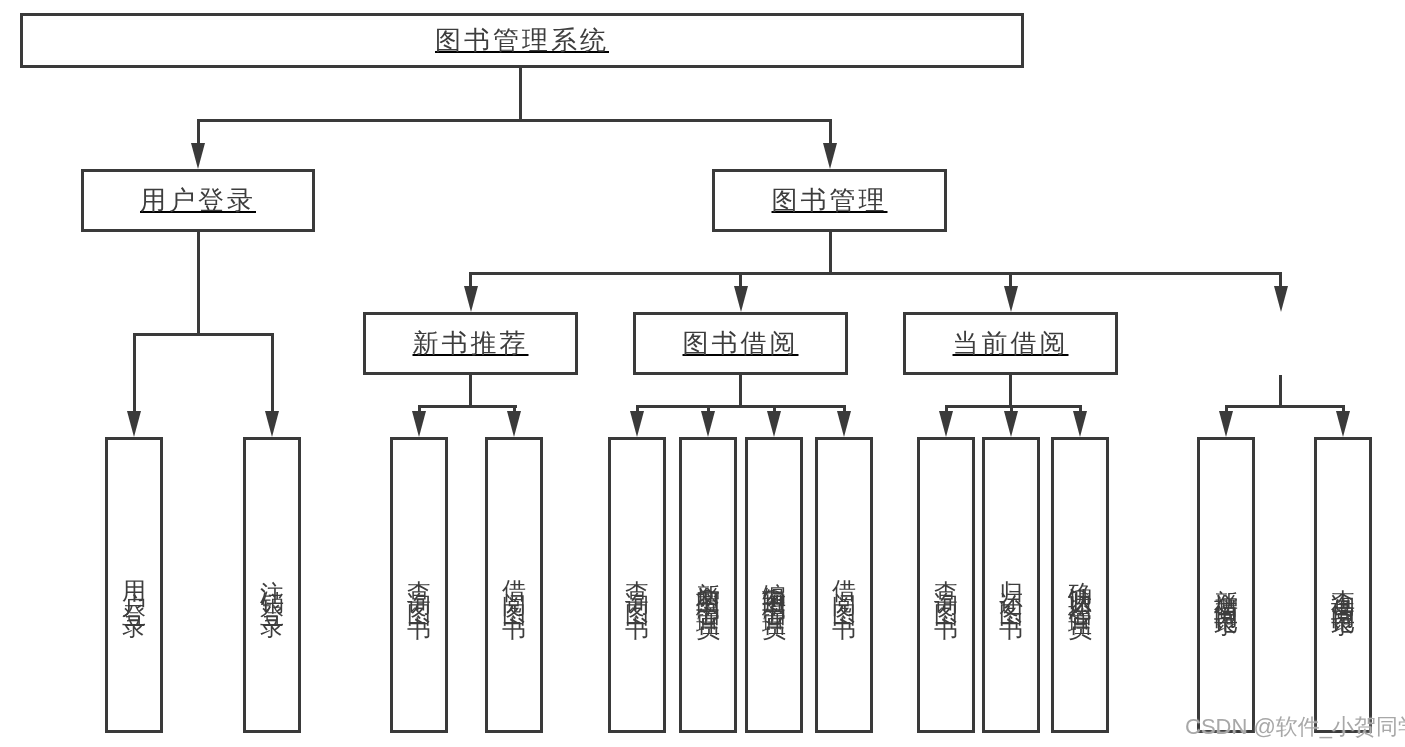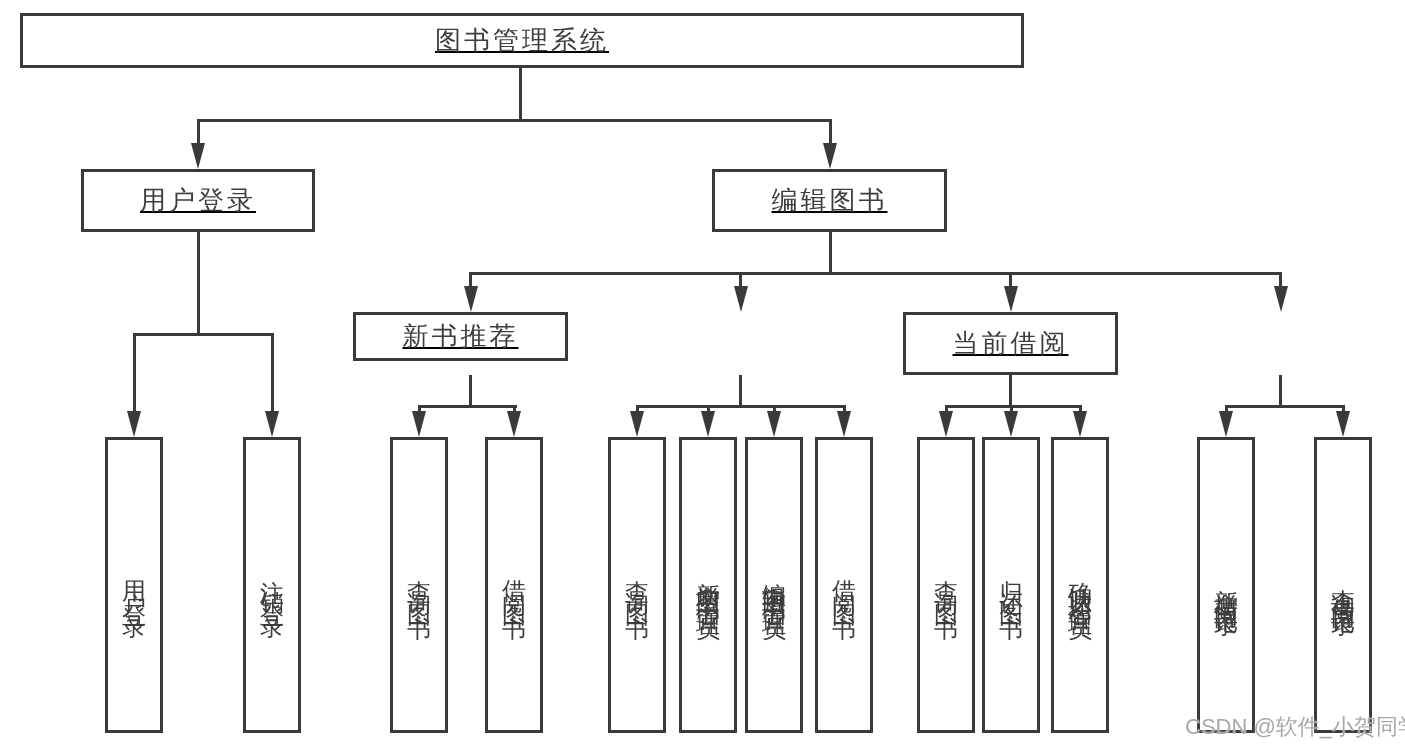--- a/index.html
+++ b/index.html
@@ -71,25 +71,28 @@
 <div class="canvas">
 
   <div class="box" style="left:20px;top:13px;width:1004px;height:55px;">
     <span class="hlabel">图书管理系统</span>
   </div>
 
   <div class="box" style="left:81px;top:169px;width:234px;height:63px;">
     <span class="hlabel">用户登录</span>
   </div>
   <div class="box" style="left:712px;top:169px;width:235px;height:63px;">
-    <span class="hlabel">编辑图书</span>
-  </div>
-
-  <div class="box" style="left:353px;top:312px;width:215px;height:49px;">
+    <span class="hlabel">图书管理</span>
+  </div>
+
+  <div class="box" style="left:363px;top:312px;width:215px;height:63px;">
     <span class="hlabel">新书推荐</span>
+  </div>
+  <div class="box" style="left:633px;top:312px;width:215px;height:63px;">
+    <span class="hlabel">图书借阅</span>
   </div>
   <div class="box" style="left:903px;top:312px;width:215px;height:63px;text-align:center;">
     <span class="hlabel">当前借阅</span>
   </div>
 
   <div class="leaf" style="left:105px;">
     <span class="vlabel leaf-label" style="letter-spacing: 12px;">用户登录</span>
   </div>
   <div class="leaf" style="left:243px;">
     <span class="vlabel leaf-label" style="letter-spacing: 12px;">注销登录</span>

